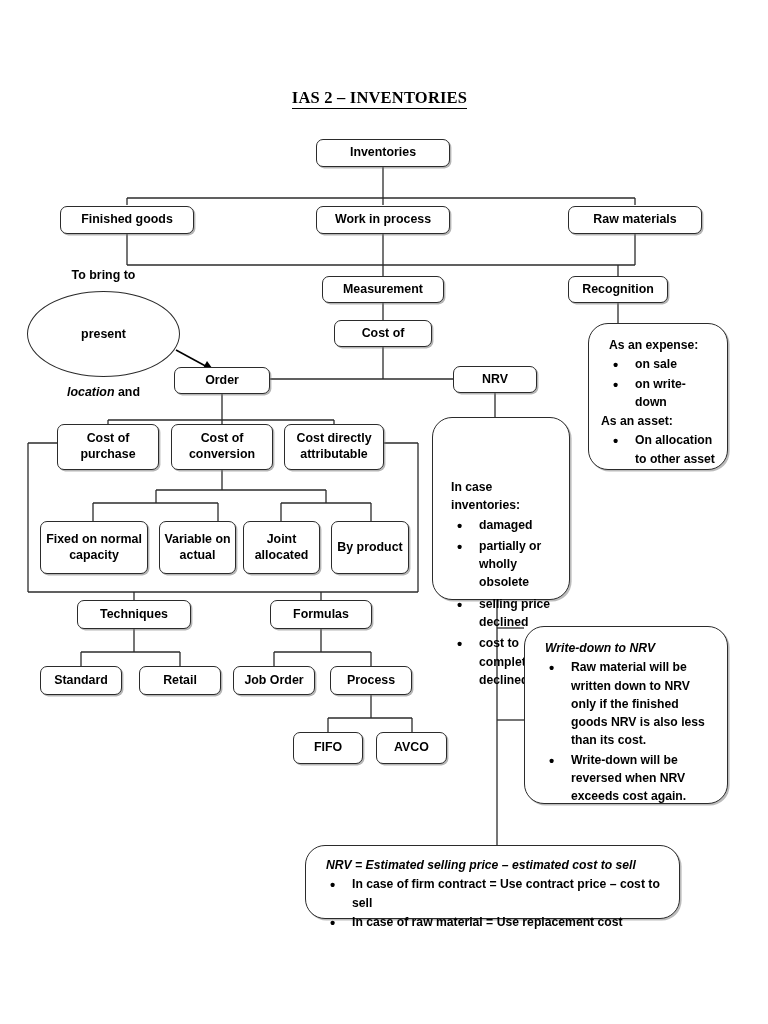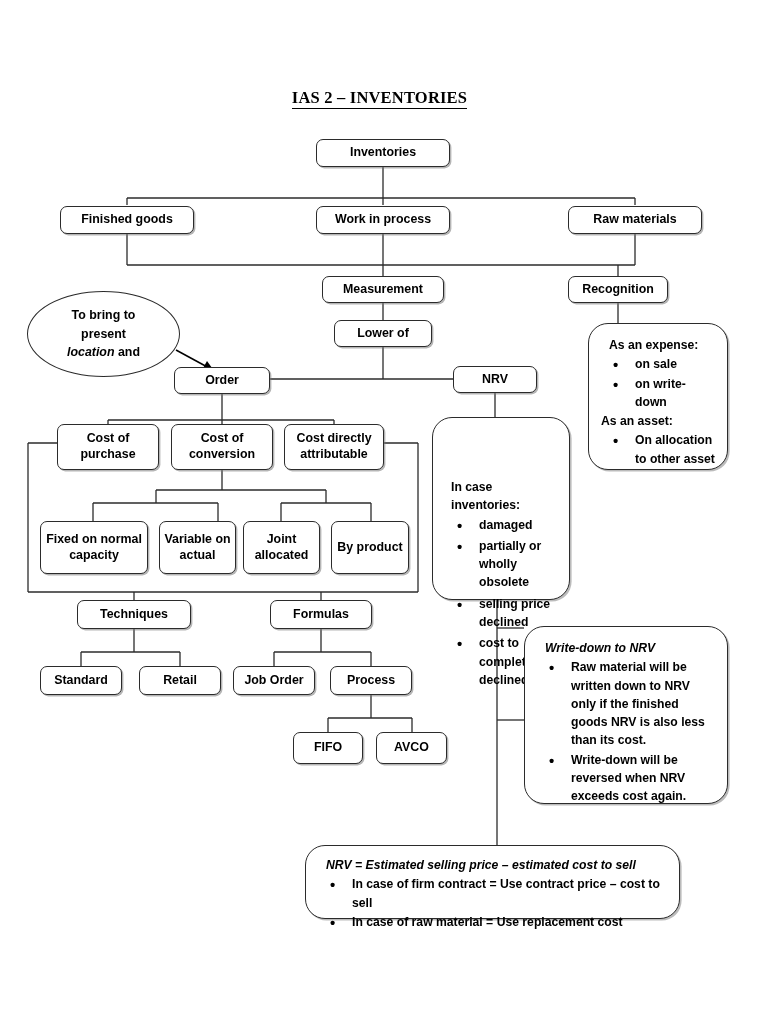--- a/index.html
+++ b/index.html
@@ -25,21 +25,21 @@
   .note .hd{margin:0 0 1px 8px;}
   .note .hd.it{font-style:italic;}
   .note ul{list-style:none;margin:0;padding:0;}
   .note li{position:relative;padding-left:34px;margin:0 0 1px 0;}
   .note li::before{content:"\2022";position:absolute;left:12px;top:-1px;font-size:15px;}
   .note.tight li{margin-bottom:3px;}
 
   .ellipse{position:absolute;box-sizing:border-box;border:1.3px solid #2b2b2b;
            border-radius:50%;background:#fff;display:flex;flex-direction:column;
            align-items:center;justify-content:center;text-align:right;
-           font-weight:bold;font-size:12.4px;line-height:1.5;}
+           font-weight:bold;font-size:12.4px;line-height:1.5;gap:40px;}
   .ellipse .it{font-style:italic;}
 
   .r1{display:block;}
 </style>
 </head>
 <body>
 
 <div id="canvas">
 
   <div class="title"><span>IAS 2 – INVENTORIES</span></div>
@@ -141,21 +141,21 @@
 
   <div class="box" style="left:322px;top:276px;width:122px;height:27px;">
     <span>Measurement</span>
   </div>
 
   <div class="box" style="left:568px;top:276px;width:100px;height:27px;">
     <span>Recognition</span>
   </div>
 
   <div class="box" style="left:334px;top:320px;width:98px;height:27px;">
-    <span>Lower of</span>
+    <span>Cost of</span>
   </div>
 
   <div class="box" style="left:174px;top:367px;width:96px;height:27px;">
     <span>Order</span>
   </div>
 
   <div class="box" style="left:453px;top:366px;width:84px;height:27px;">
     <span>NRV</span>
   </div>
 

